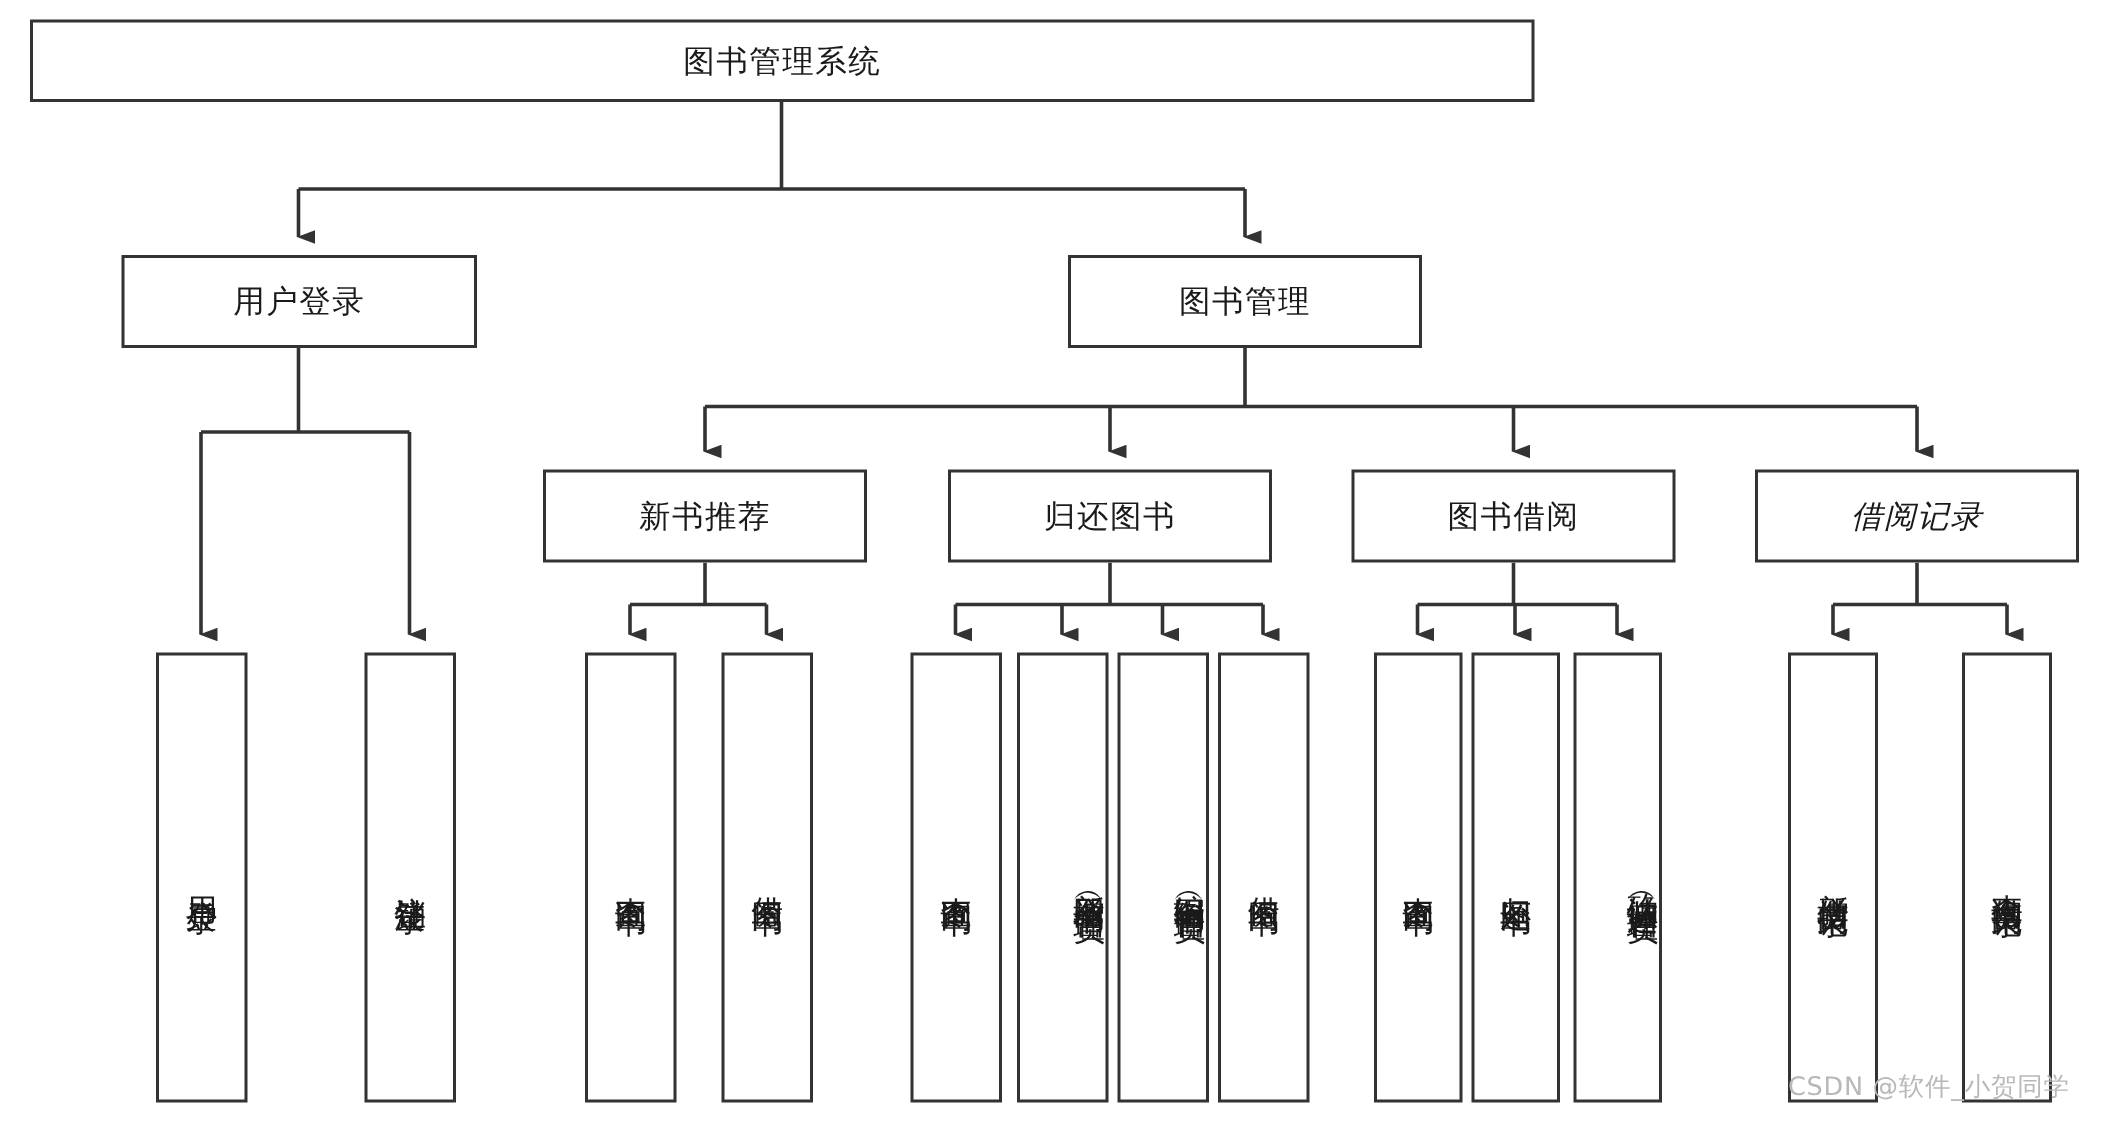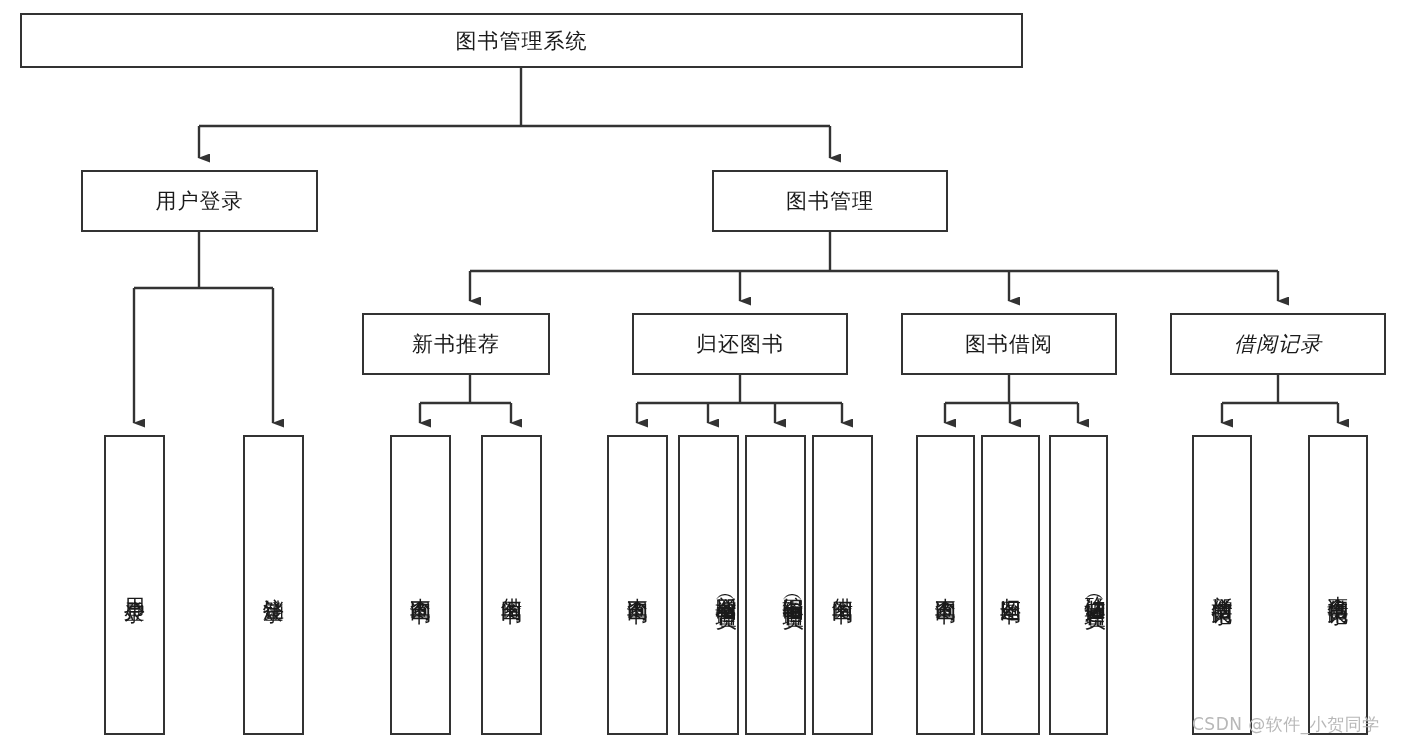--- a/index.html
+++ b/index.html
@@ -131,21 +131,21 @@
     <span class="nlabel">图书管理系统</span>
   </div>
 
   <div class="node horiz" style="left:81px; top:170px; width:237px; height:62px;">
     <span class="nlabel">用户登录</span>
   </div>
   <div class="node horiz" style="left:712px; top:170px; width:236px; height:62px;">
     <span class="nlabel">图书管理</span>
   </div>
 
-  <div class="node horiz" style="left:362px; top:313px; width:188px; height:62px;">
+  <div class="node horiz" style="left:362px; top:313px; width:216px; height:62px;">
     <span class="nlabel">新书推荐</span>
   </div>
   <div class="node horiz" style="left:632px; top:313px; width:216px; height:62px;">
     <span class="nlabel">归还图书</span>
   </div>
   <div class="node horiz" style="left:901px; top:313px; width:216px; height:62px;">
     <span class="nlabel">图书借阅</span>
   </div>
   <div class="node horiz" style="left:1170px; top:313px; width:216px; height:62px;font-style:italic;">
     <span class="nlabel">借阅记录</span>

